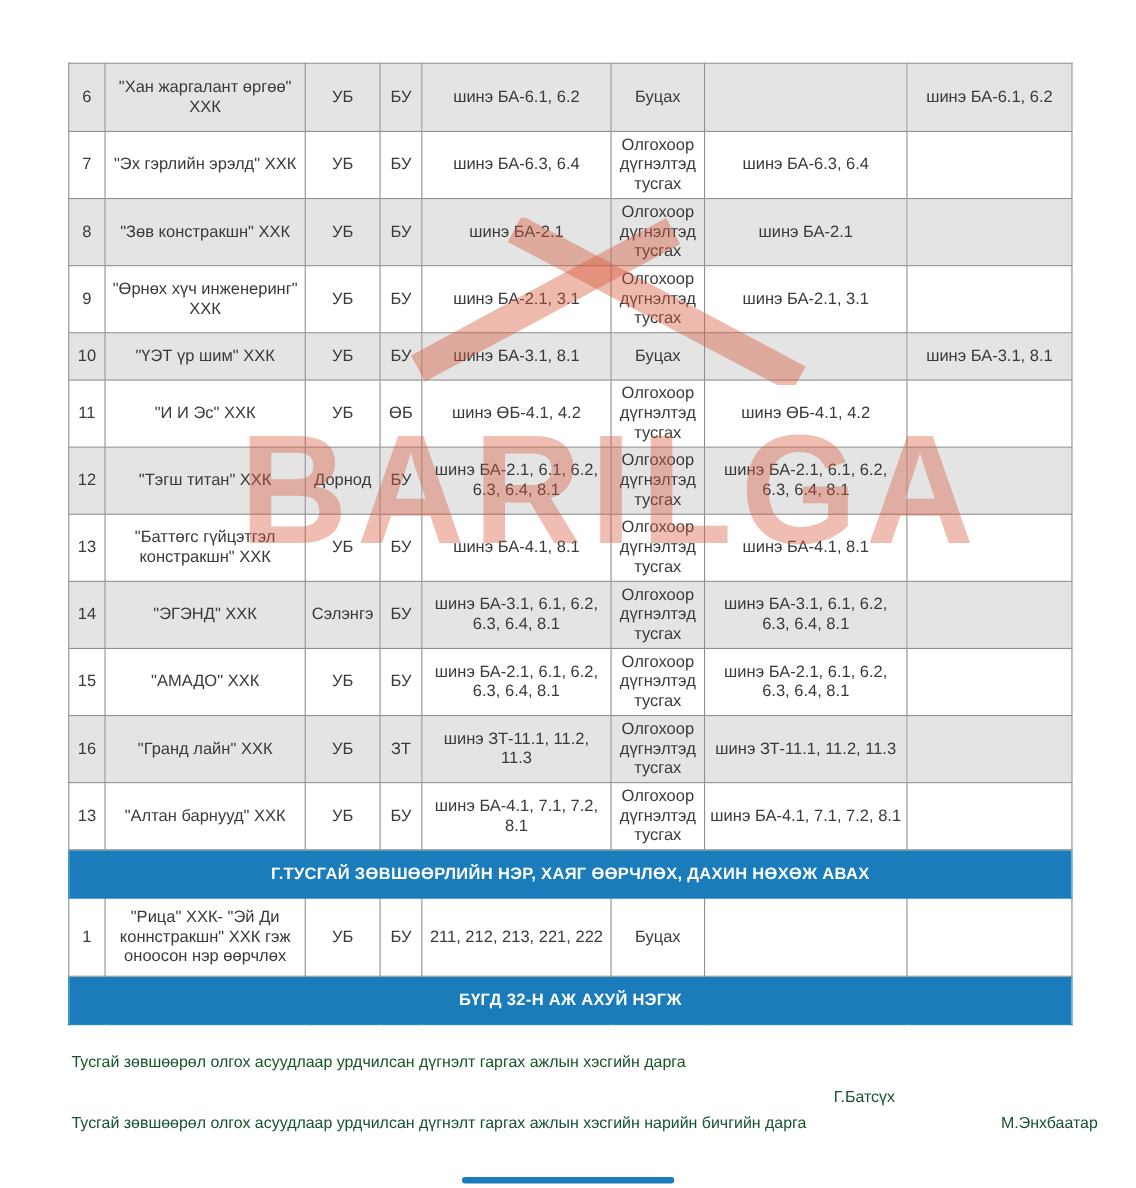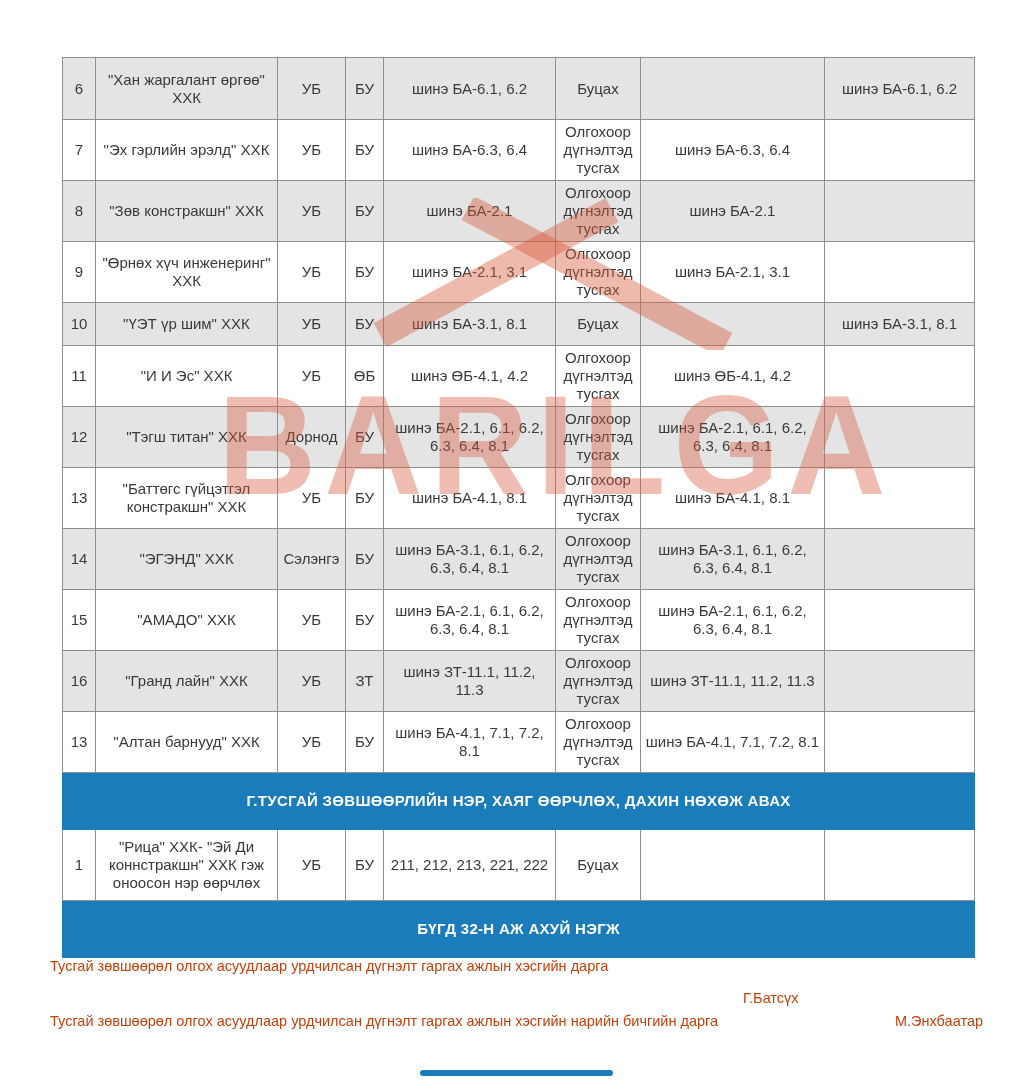--- a/index.html
+++ b/index.html
@@ -43,21 +43,21 @@
   tbody.striped tr:nth-child(odd) td{background:var(--stripe);}
 
   tbody.section-body tr{height:71px;}
 
   tr.banner-row td{
     background:var(--blue);
     color:#ffffff;
     font-weight:bold;
     font-size:15px;
     letter-spacing:.3px;
-    height:57px;
+    height:44px;
     border:1px solid var(--blue);
   }
 
   
   .watermark{position:absolute;left:0;top:0;width:1033px;height:872px;pointer-events:none;z-index:5;}
   .wm-roof{position:absolute;left:360px;top:198px;width:380px;height:152px;}
   .wm-brand{
     position:absolute;left:218px;top:364px;width:690px;
     font-size:136px;font-weight:bold;letter-spacing:8px;
     color:var(--wm);
@@ -69,21 +69,21 @@
     position:absolute;left:262px;top:526px;width:632px;height:34px;
     background:var(--wm-strong);
     display:flex;align-items:center;justify-content:center;
   }
   .wm-tagline{
     color:rgba(255,255,255,0.88);
     font-weight:bold;font-size:27px;letter-spacing:4px;white-space:nowrap;
   }
 
   
-  .footer-line{position:absolute;left:50px;width:910px;font-size:14.5px;color:#c2410c;}
+  .footer-line{position:absolute;left:65px;width:910px;font-size:14.5px;color:#14532d;}
   .footer-line .sig-name{position:absolute;top:0;}
   .footer-line.l1{top:958px;}
   .footer-line.l1 .sig-name{left:693px;margin-top:32px;}
   .footer-line.l2{top:1013px;}
   .footer-line.l2 .sig-name{left:813px;margin-left:32px;}
 
   .page-indicator{
     position:absolute;left:420px;top:1070px;width:193px;height:6px;
     background:var(--blue);border-radius:3px;
   }

